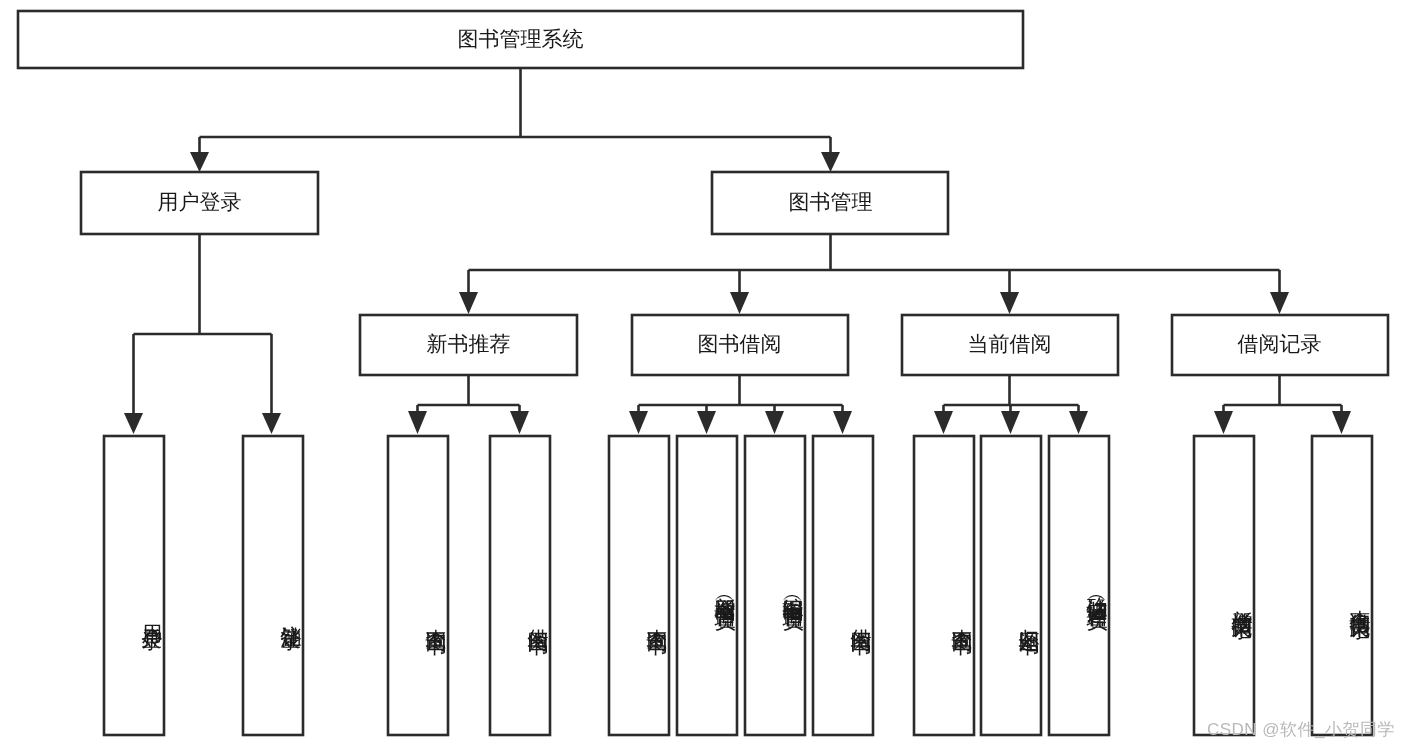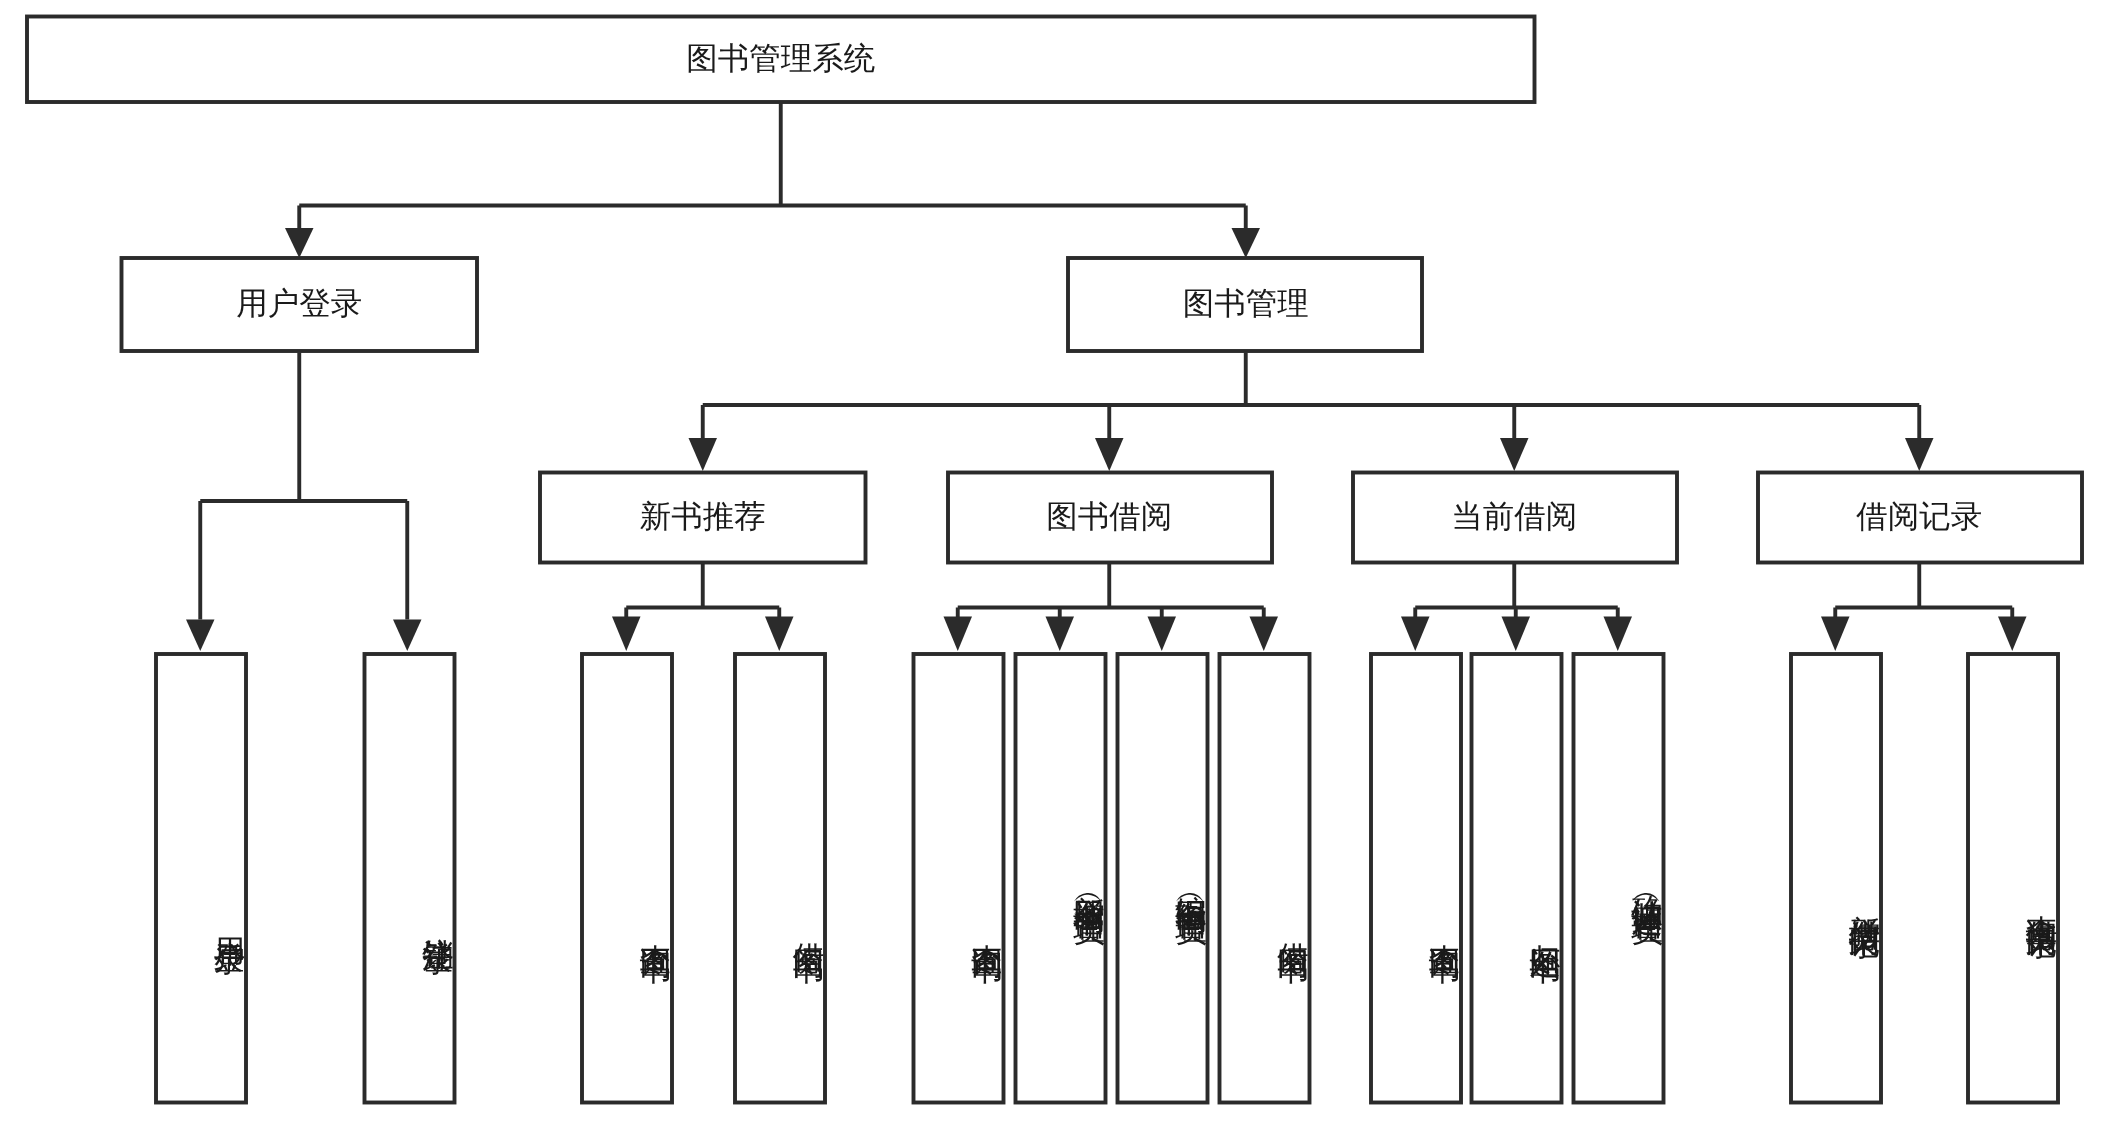--- a/index.html
+++ b/index.html
@@ -208,13 +208,14 @@
   <div class="vlabel" style="left:745px; top:446px; width:60px; height:285px;">编辑图书（管理员）</div>
   <div class="vlabel" style="left:813px; top:500px; width:60px; height:232px;">借阅图书</div>
 
   <div class="vlabel" style="left:914px; top:500px; width:60px; height:232px;">查询图书</div>
   <div class="vlabel" style="left:981px; top:500px; width:60px; height:232px;">归还图书</div>
   <div class="vlabel" style="left:1049px; top:446px; width:60px; height:285px;">确认归还（管理员）</div>
 
   <div class="vlabel" style="left:1194px; top:466px; width:60px; height:265px;">新增借阅记录</div>
   <div class="vlabel" style="left:1312px; top:466px; width:60px; height:265px;">查询借阅记录</div>
 
+  <div class="watermark">CSDN @软件_小贺同学</div>
 </div>
 
 </body></html>

